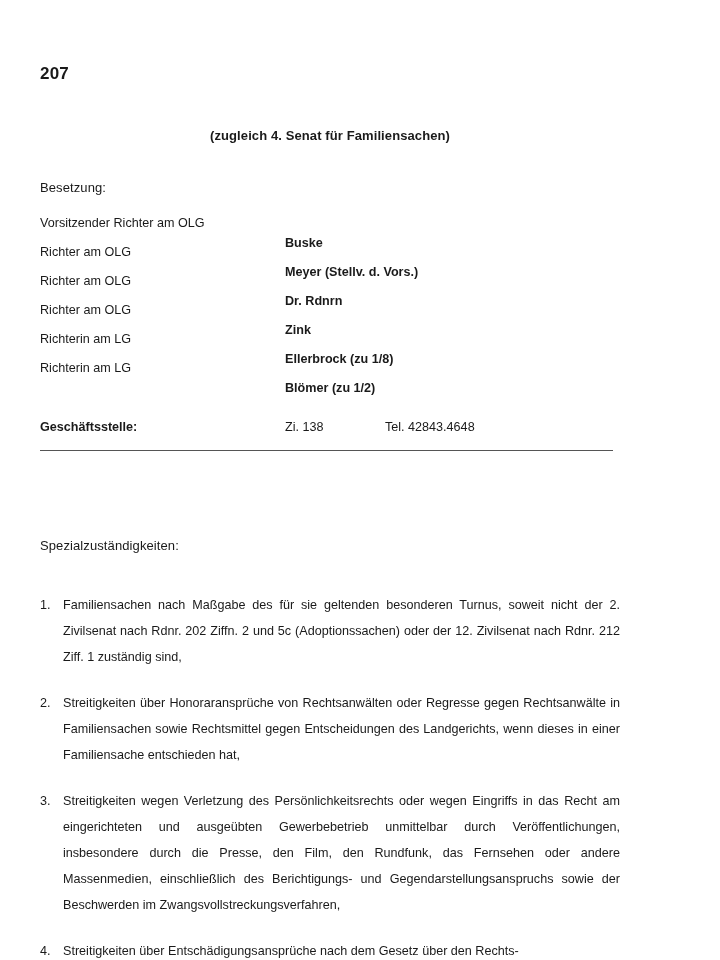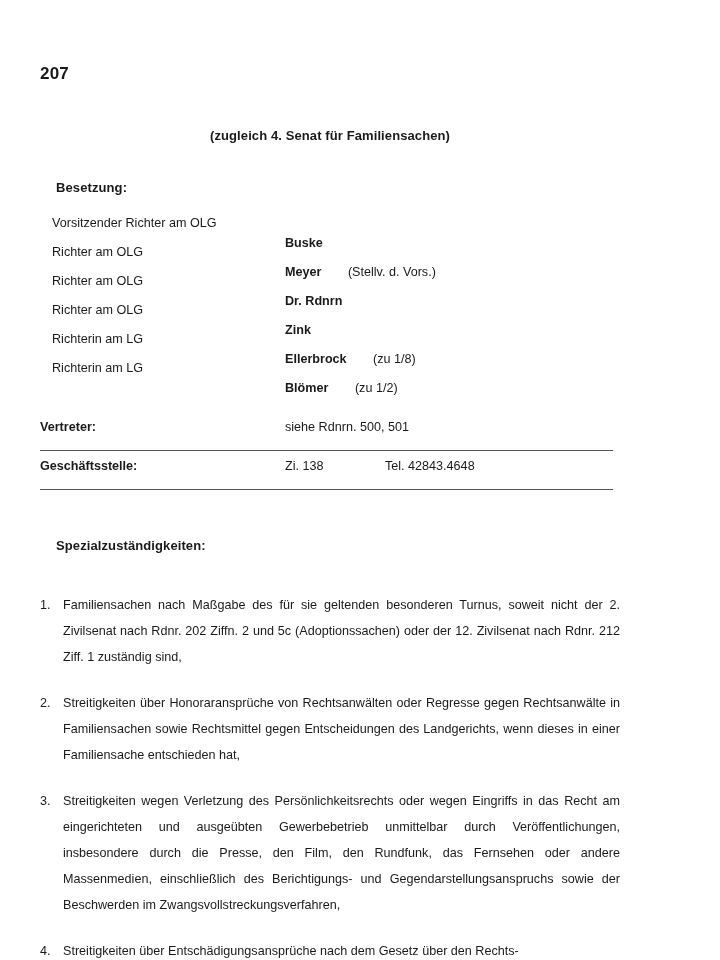--- a/index.html
+++ b/index.html
@@ -52,55 +52,55 @@
   .senate-heading .line2 {
     font-size: 13px;
     font-weight: bold;
     margin-top: 22px;
     letter-spacing: 0.1px;
   }
 
   
   .section-heading {
     position: absolute;
-    left: 56px;
+    left: 40px;
     font-size: 13px;
-    font-weight: bold;
+    font-weight: normal;
     letter-spacing: 0.1px;
   }
   #besetzung-heading { top: 180px; }
   #spezial-heading  { top: 538px; }
 
   
   .personnel {
     position: absolute;
     left: 40px;
     top: 216px;
     width: 580px;
   }
   .personnel-row {
     position: relative;
     height: 29px;
     font-size: 12.6px;
   }
   .personnel-role {
     position: absolute;
-    left: 12px;
+    left: 0;
     top: 0;
     white-space: nowrap;
   }
   .personnel-name {
     position: absolute;
     left: 245px;
     top: 0;
     white-space: nowrap;
     margin-top: 20px;
   }
   .personnel-name .nm { font-weight: bold; }
-  .personnel-name .sfx { font-weight: normal; padding-left: 23px; }
+  .personnel-name .sfx { font-weight: bold; }
 
   
   .info-block {
     position: absolute;
     left: 40px;
     top: 412px;
     width: 573px;
   }
   .info-row {
     position: relative;
@@ -201,24 +201,20 @@
       <span class="personnel-name"><span class="nm">Ellerbrock</span><span class="sfx"> (zu 1/8)</span></span>
     </div>
     <div class="personnel-row">
       <span class="personnel-role">Richterin am LG</span>
       <span class="personnel-name"><span class="nm">Blömer</span><span class="sfx"> (zu 1/2)</span></span>
     </div>
   </div>
 
   <div class="info-block">
     <div class="info-row ruled">
-      <span class="info-label">Vertreter:</span>
-      <span class="info-value">siehe Rdnrn. 500, 501</span>
-    </div>
-    <div class="info-row ruled">
       <span class="info-label">Geschäftsstelle:</span>
       <span class="info-value">Zi. 138</span>
       <span class="info-value2">Tel. 42843.4648</span>
     </div>
   </div>
 
   <div class="section-heading" id="spezial-heading">Spezialzuständigkeiten:</div>
 
   <div class="competences">
     <div class="competence-item">

